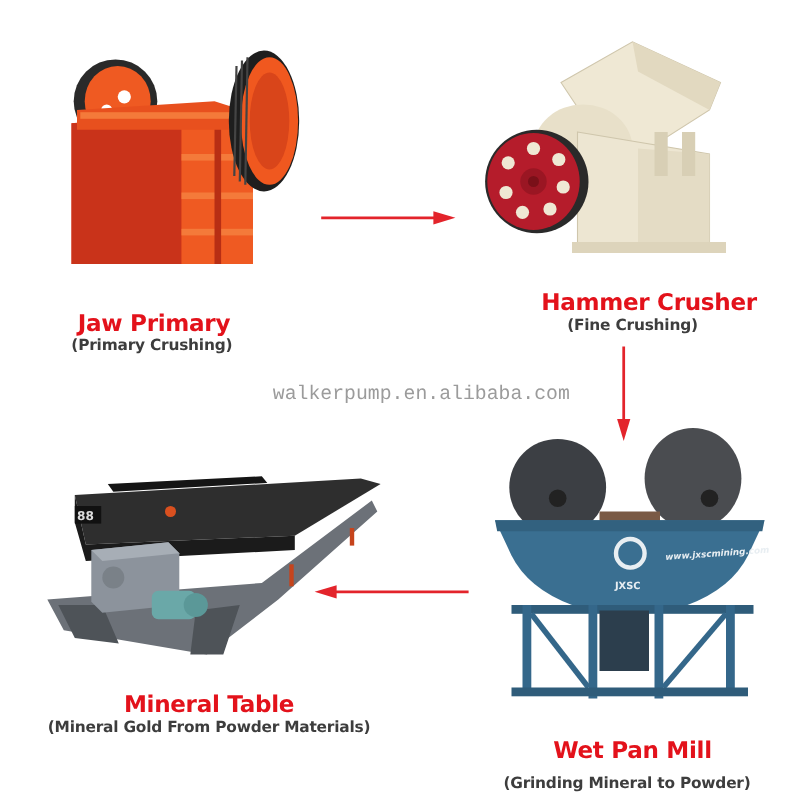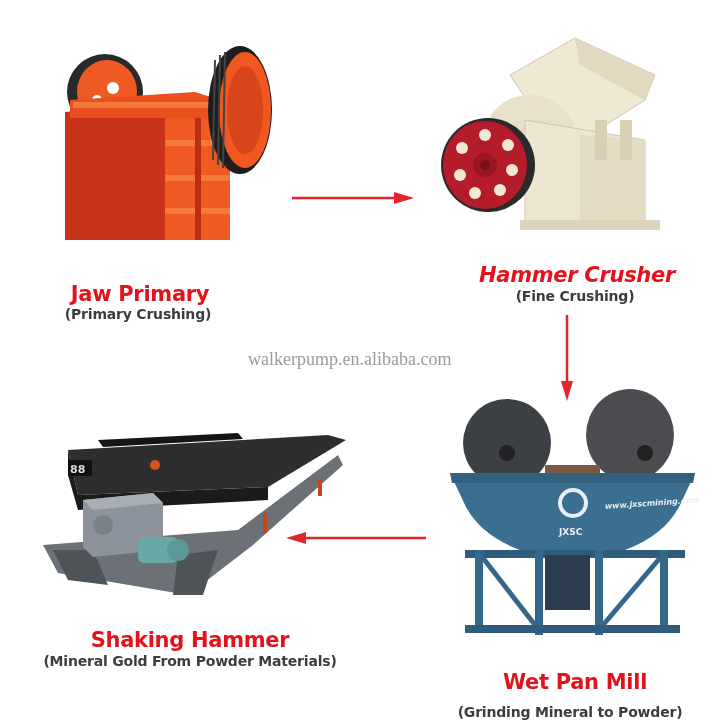--- a/index.html
+++ b/index.html
@@ -1,19 +1,19 @@
 <!DOCTYPE html>
 <html><head>
 <meta charset="utf-8">
 <style>
   html, body { margin:0; padding:0; background:#ffffff; }
   body { width:720px; height:720px; position:relative; overflow:hidden; font-family:"DejaVu Sans", sans-serif; }
   .title { position:absolute; font-family:"DejaVu Sans", sans-serif; font-weight:bold; color:#e3121b; font-size:21px; text-align:center; white-space:nowrap; letter-spacing:-0.3px; }
   .sub { position:absolute; font-family:"DejaVu Sans", sans-serif; font-weight:bold; color:#3d3d3d; font-size:14px; text-align:center; white-space:nowrap; letter-spacing:-0.2px; }
-  .watermark { position:absolute; font-family:Liberation Serif, serif; color:#9b9b9b; font-size:18px; white-space:nowrap; }
+  .watermark { position:absolute; font-family:Liberation Mono, monospace; color:#9b9b9b; font-size:18px; white-space:nowrap; }
   svg { position:absolute; overflow:visible; }
 </style>
 </head>
 <body>
 
 <svg style="left:45px;top:40px;" width="240" height="210" viewBox="0 0 240 210">
 
   <ellipse cx="60" cy="52" rx="38" ry="38" fill="#2a2a2a"></ellipse>
   <ellipse cx="62" cy="52" rx="30" ry="32" fill="#ef5a22"></ellipse>
   <circle cx="68" cy="48" r="6" fill="#fff"></circle>
@@ -129,22 +129,22 @@
 </svg>
 
 <svg style="left:284px;top:530px;" width="144" height="16" viewBox="0 0 144 16">
   <line x1="18" y1="8" x2="142" y2="8" stroke="#e3242b" stroke-width="2.5"></line>
   <polygon points="22,2 2,8 22,14" fill="#e3242b"></polygon>
 </svg>
 
 <div class="title" style="left:60px;top:282px;width:160px;">Jaw Primary</div>
 <div class="sub" style="left:48px;top:306px;width:180px;">(Primary Crushing)</div>
 
-<div class="title" style="left:472px;top:263px;width:210px;font-style:italic;">Hammer Crusher</div>
+<div class="title" style="left:485px;top:263px;width:210px;">Hammer Crusher</div>
 <div class="sub" style="left:480px;top:288px;width:190px;">(Fine Crushing)</div>
 
 <div class="watermark" style="left:248px;top:349px;">walkerpump.en.alibaba.com</div>
 
-<div class="title" style="left:90px;top:628px;width:200px;">Shaking Hammer</div>
+<div class="title" style="left:90px;top:628px;width:200px;">Mineral Table</div>
 <div class="sub" style="left:20px;top:653px;width:340px;">(Mineral Gold From Powder Materials)</div>
 
 <div class="title" style="left:490px;top:646px;width:170px;margin-top:24px;">Wet Pan Mill</div>
 <div class="sub" style="left:440px;top:671px;width:260px;margin-top:33px;">(Grinding Mineral to Powder)</div>
 
 </body></html>

